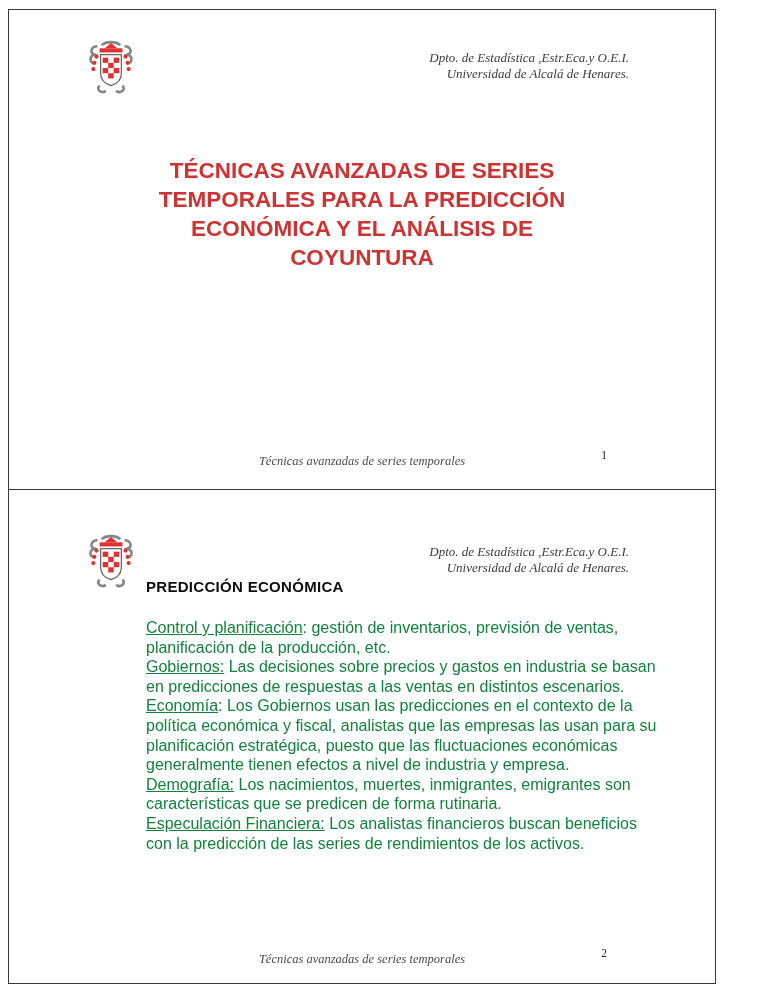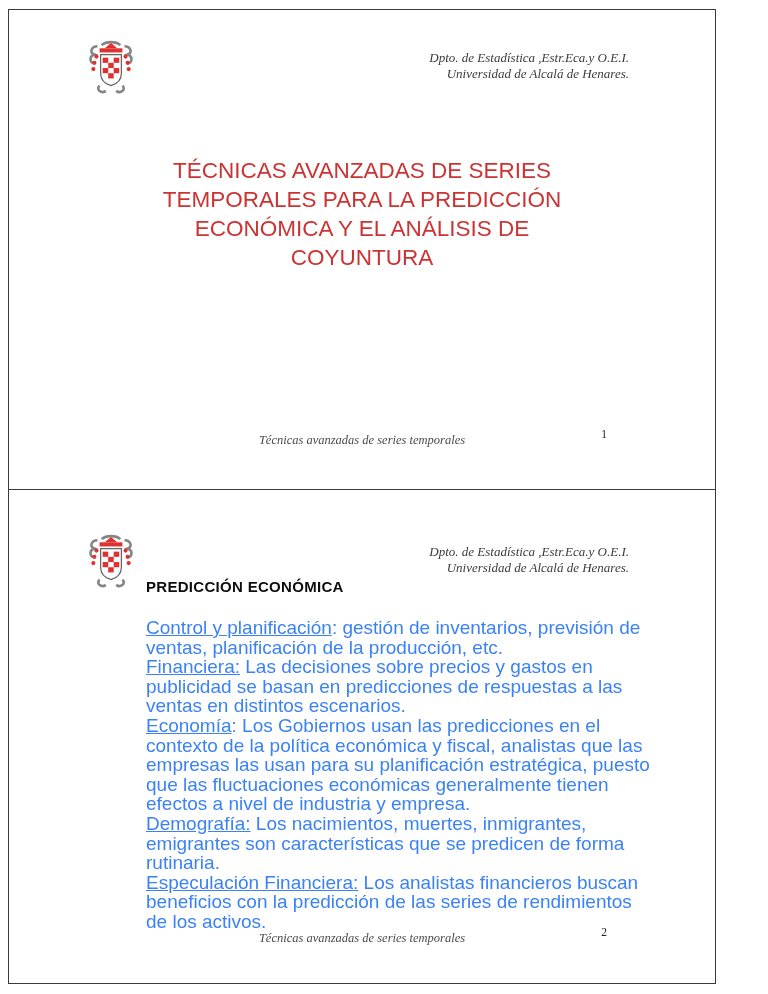--- a/index.html
+++ b/index.html
@@ -26,39 +26,40 @@
     position:absolute; right:86px; text-align:right;
     font-family:"Liberation Serif", serif; font-style:italic;
     font-size:13px; line-height:16px; color:#3b3b3b;
   }
   .slide-1 .dept-header { top:40px; }
   .slide-2 .dept-header { top:54px; }
 
   .main-title {
     position:absolute; top:146px; left:50%; transform:translateX(-50%);
     width:478px; text-align:center;
-    color:#cc3333; font-size:22.5px; line-height:29px; font-weight:400;
+    color:#cc3333; font-size:22.5px; line-height:29px; font-weight:700;
     font-family:"Liberation Sans", sans-serif;
   }
 
   .slide-heading {
     position:absolute; left:137px; top:88px;
     font-size:15px; font-weight:700; color:#0d0d0d; letter-spacing:0.3px;
   }
 
   .body-text {
     position:absolute; left:137px; top:128px; width:512px;
-    font-size:19px; line-height:19.6px; color:#3b82f6;
+    font-size:16px; line-height:19.6px; color:#15803d;
   }
   .body-text p { margin:0; }
   .body-text .lead { text-decoration:underline; }
 
   .slide-footer {
     position:absolute; left:0; right:0; text-align:center;
     font-family:"Liberation Serif", serif;
+    margin-top:21px;
   }
   .slide-1 .slide-footer { top:420px; }
   .slide-2 .slide-footer { top:438px; }
   .footer-text { font-style:italic; font-size:12.5px; color:#4a4a4a; }
   .page-num {
     position:absolute; right:108px; top:-2px;
     font-size:11.5px; color:#222222; font-style:normal;
     font-family:"Liberation Serif", serif;
   }
 </style>
@@ -142,21 +143,21 @@
 
     <div class="dept-header">
       <div>Dpto. de Estadística ,Estr.Eca.y O.E.I.</div>
       <div>Universidad de Alcalá de Henares.</div>
     </div>
 
     <h2 class="slide-heading">PREDICCIÓN ECONÓMICA</h2>
 
     <div class="body-text">
       <p><span class="lead">Control y planificación</span><span>: gestión de inventarios, previsión de ventas, planificación de la producción, etc.</span></p>
-      <p><span class="lead">Financiera:</span><span> Las decisiones sobre precios y gastos en publicidad se basan en predicciones de respuestas a las ventas en distintos escenarios.</span></p>
+      <p><span class="lead">Gobiernos:</span><span> Las decisiones sobre precios y gastos en industria se basan en predicciones de respuestas a las ventas en distintos escenarios.</span></p>
       <p><span class="lead">Economía</span><span>: Los Gobiernos usan las predicciones en el contexto de la política económica y fiscal, analistas que las empresas las usan para su planificación estratégica, puesto que las fluctuaciones económicas generalmente tienen efectos a nivel de industria y empresa.</span></p>
       <p><span class="lead">Demografía:</span><span> Los nacimientos, muertes, inmigrantes, emigrantes son características que se predicen de forma rutinaria.</span></p>
       <p><span class="lead">Especulación Financiera:</span><span> Los analistas financieros buscan beneficios con la predicción de las series de rendimientos de los activos.</span></p>
     </div>
 
     <div class="slide-footer">
       <span class="footer-text">Técnicas avanzadas de series temporales</span>
       <span class="page-num">2</span>
     </div>
   </section>

